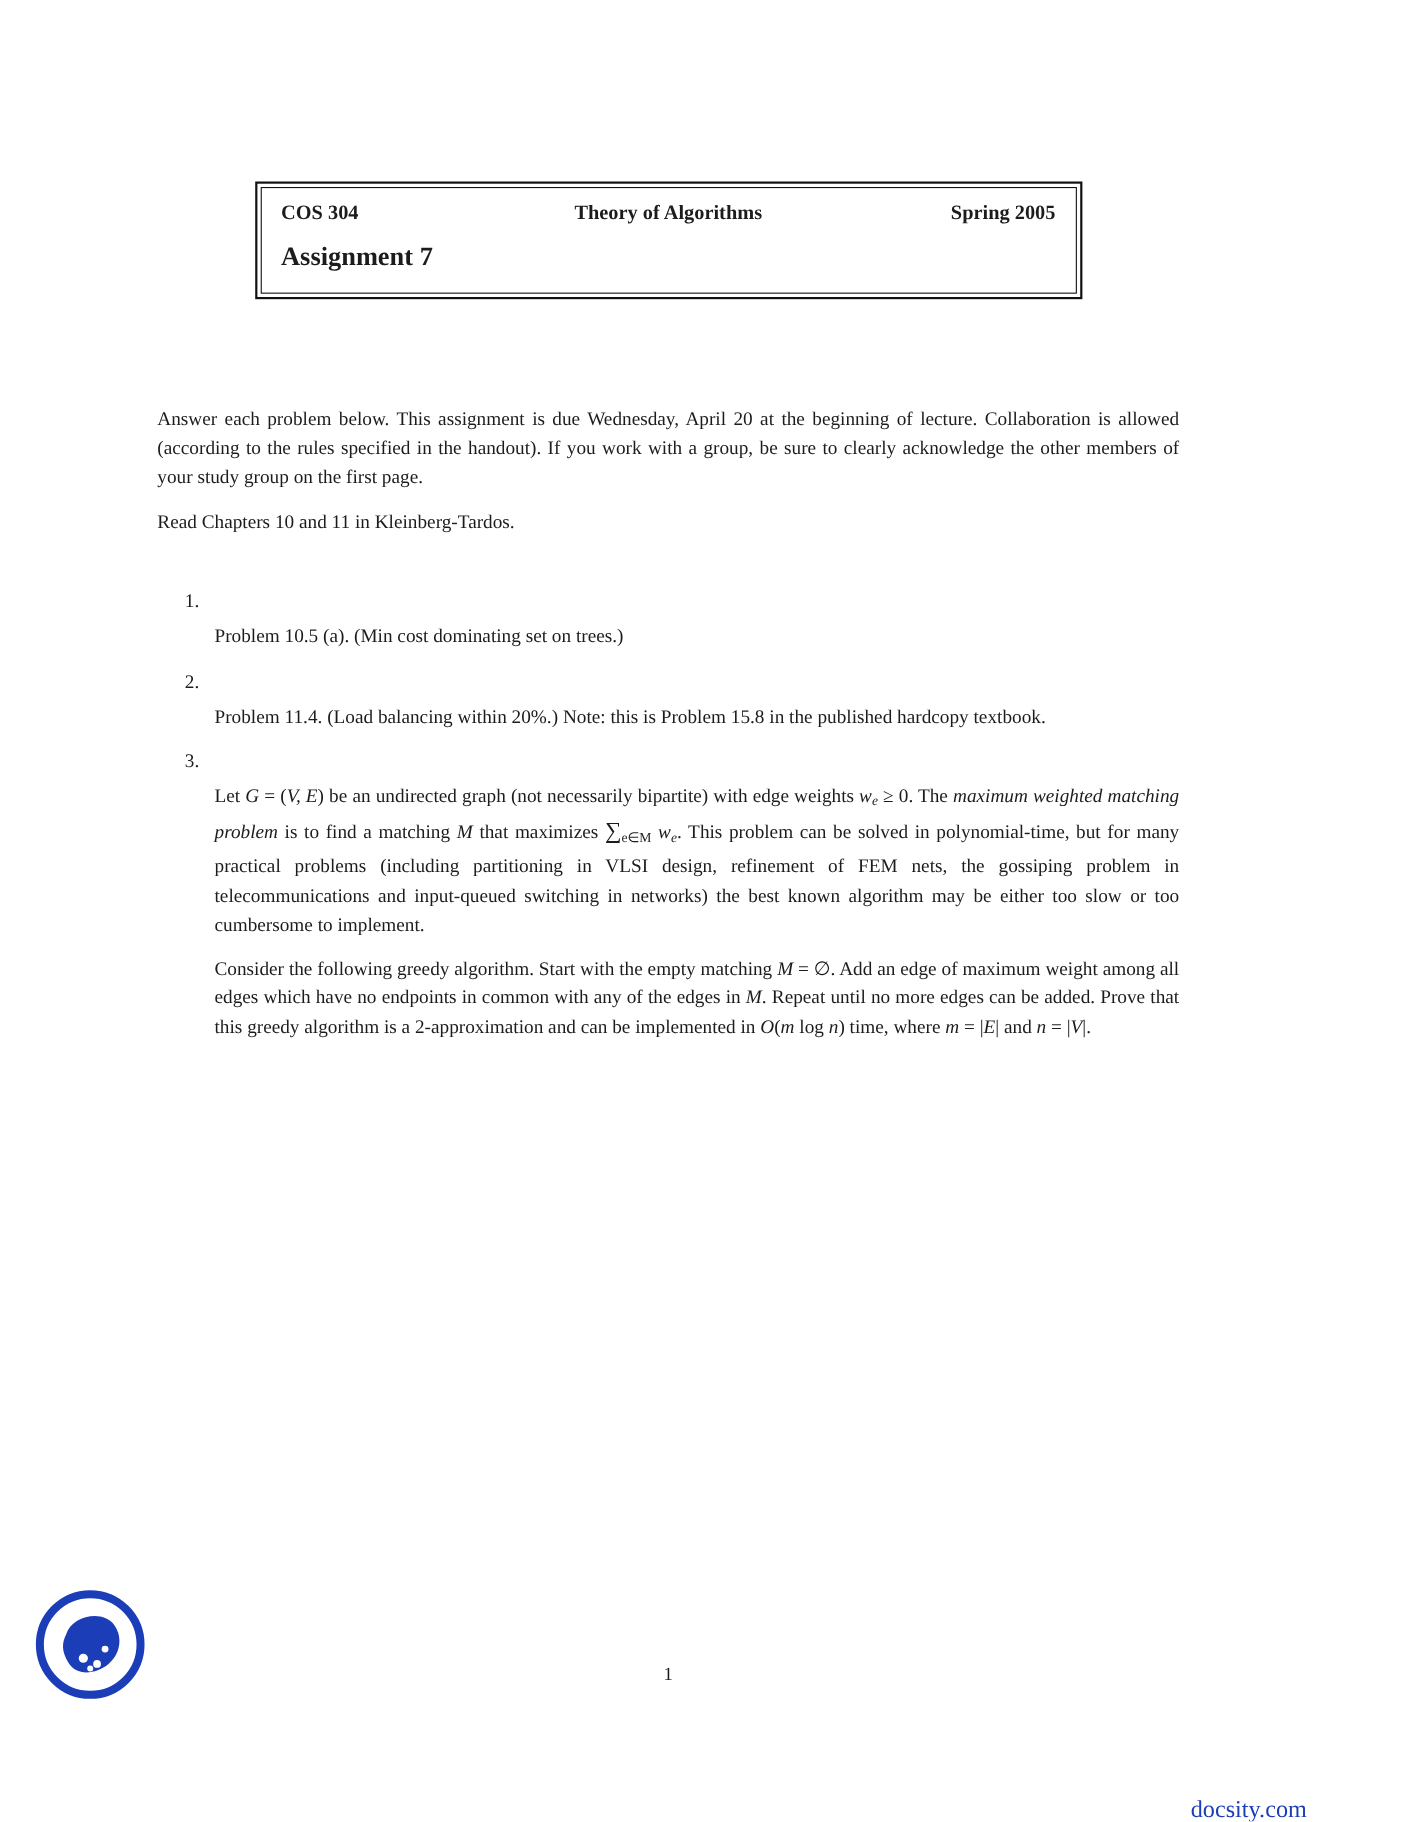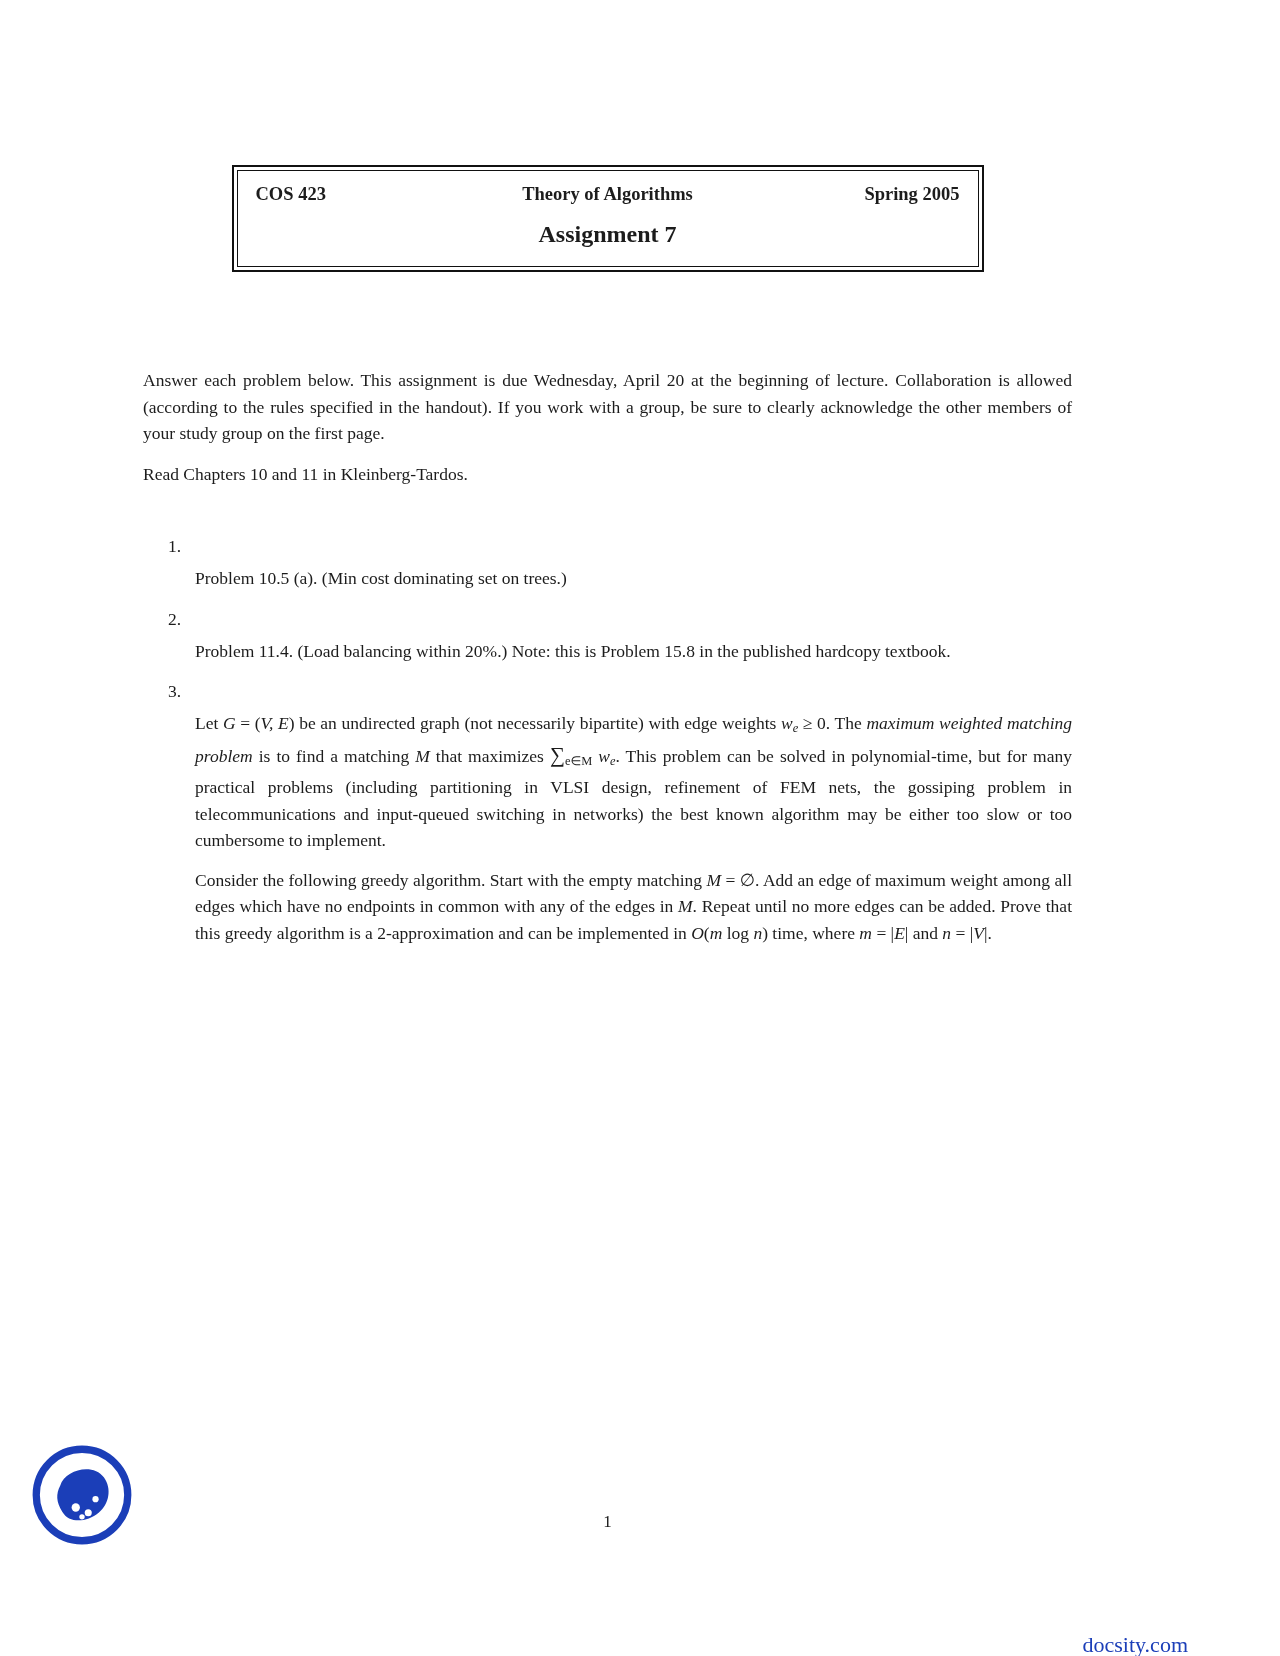--- a/index.html
+++ b/index.html
@@ -37,21 +37,21 @@
     display: grid;
     grid-template-columns: 1fr auto 1fr;
     font-weight: bold;
     font-size: 18.5px;
   }
   .hb-left   { text-align: left; }
   .hb-center { text-align: center; }
   .hb-right  { text-align: right; }
   .assignment-title {
     margin-top: 16px;
-    text-align: center;
+    text-align: left;
     font-weight: bold;
     font-size: 24px;
   }
 
   
   .para {
     font-size: 17.5px;
     line-height: 26.5px;
     text-align: justify;
   }
@@ -100,21 +100,21 @@
 </style>
 </head>
 <body>
 
 <div class="page">
   <div class="content">
 
     <div class="header-box">
       <div class="header-box-inner">
         <div class="header-row">
-          <span class="hb-left">COS 423</span>
+          <span class="hb-left">COS 304</span>
           <span class="hb-center">Theory of Algorithms</span>
           <span class="hb-right">Spring 2005</span>
         </div>
         <div class="assignment-title">Assignment 7</div>
       </div>
     </div>
 
     <p class="para intro-1">Answer each problem below.  This assignment is due Wednesday, April 20 at the beginning of lecture. Collaboration is allowed (according to the rules specified in the handout). If you work with a group, be sure to clearly acknowledge the other members of your study group on the first page.</p>
     <p class="para read-note">Read Chapters 10 and 11 in Kleinberg-Tardos.</p>
 

